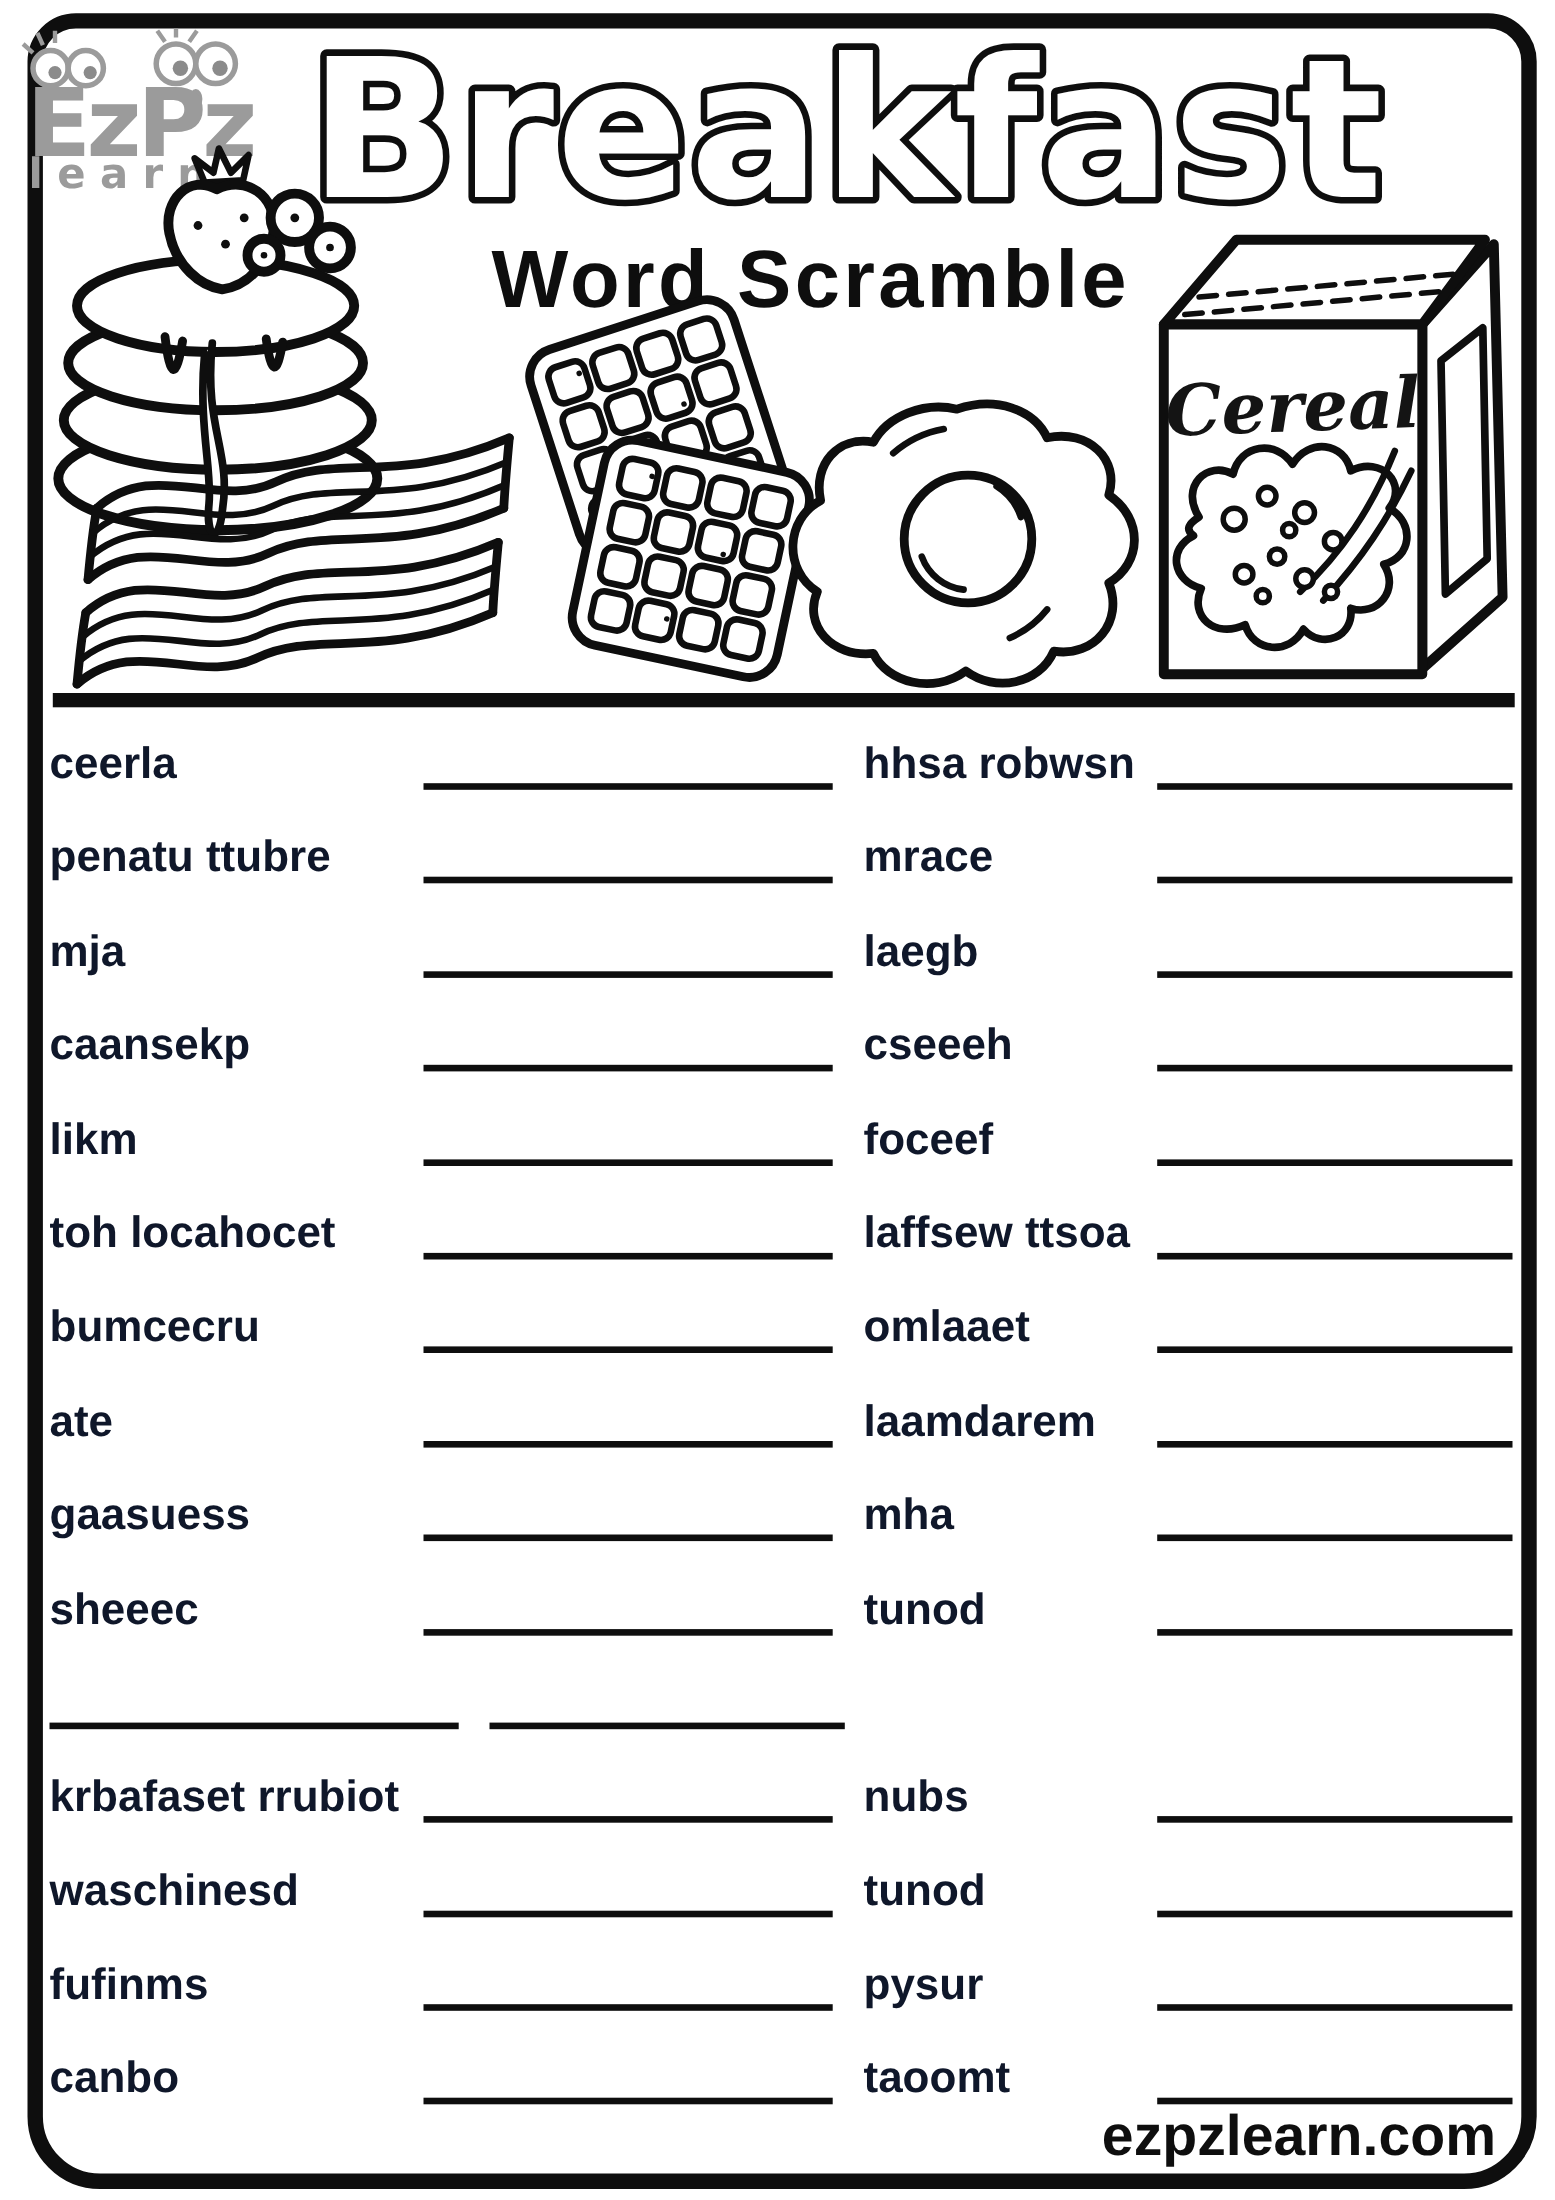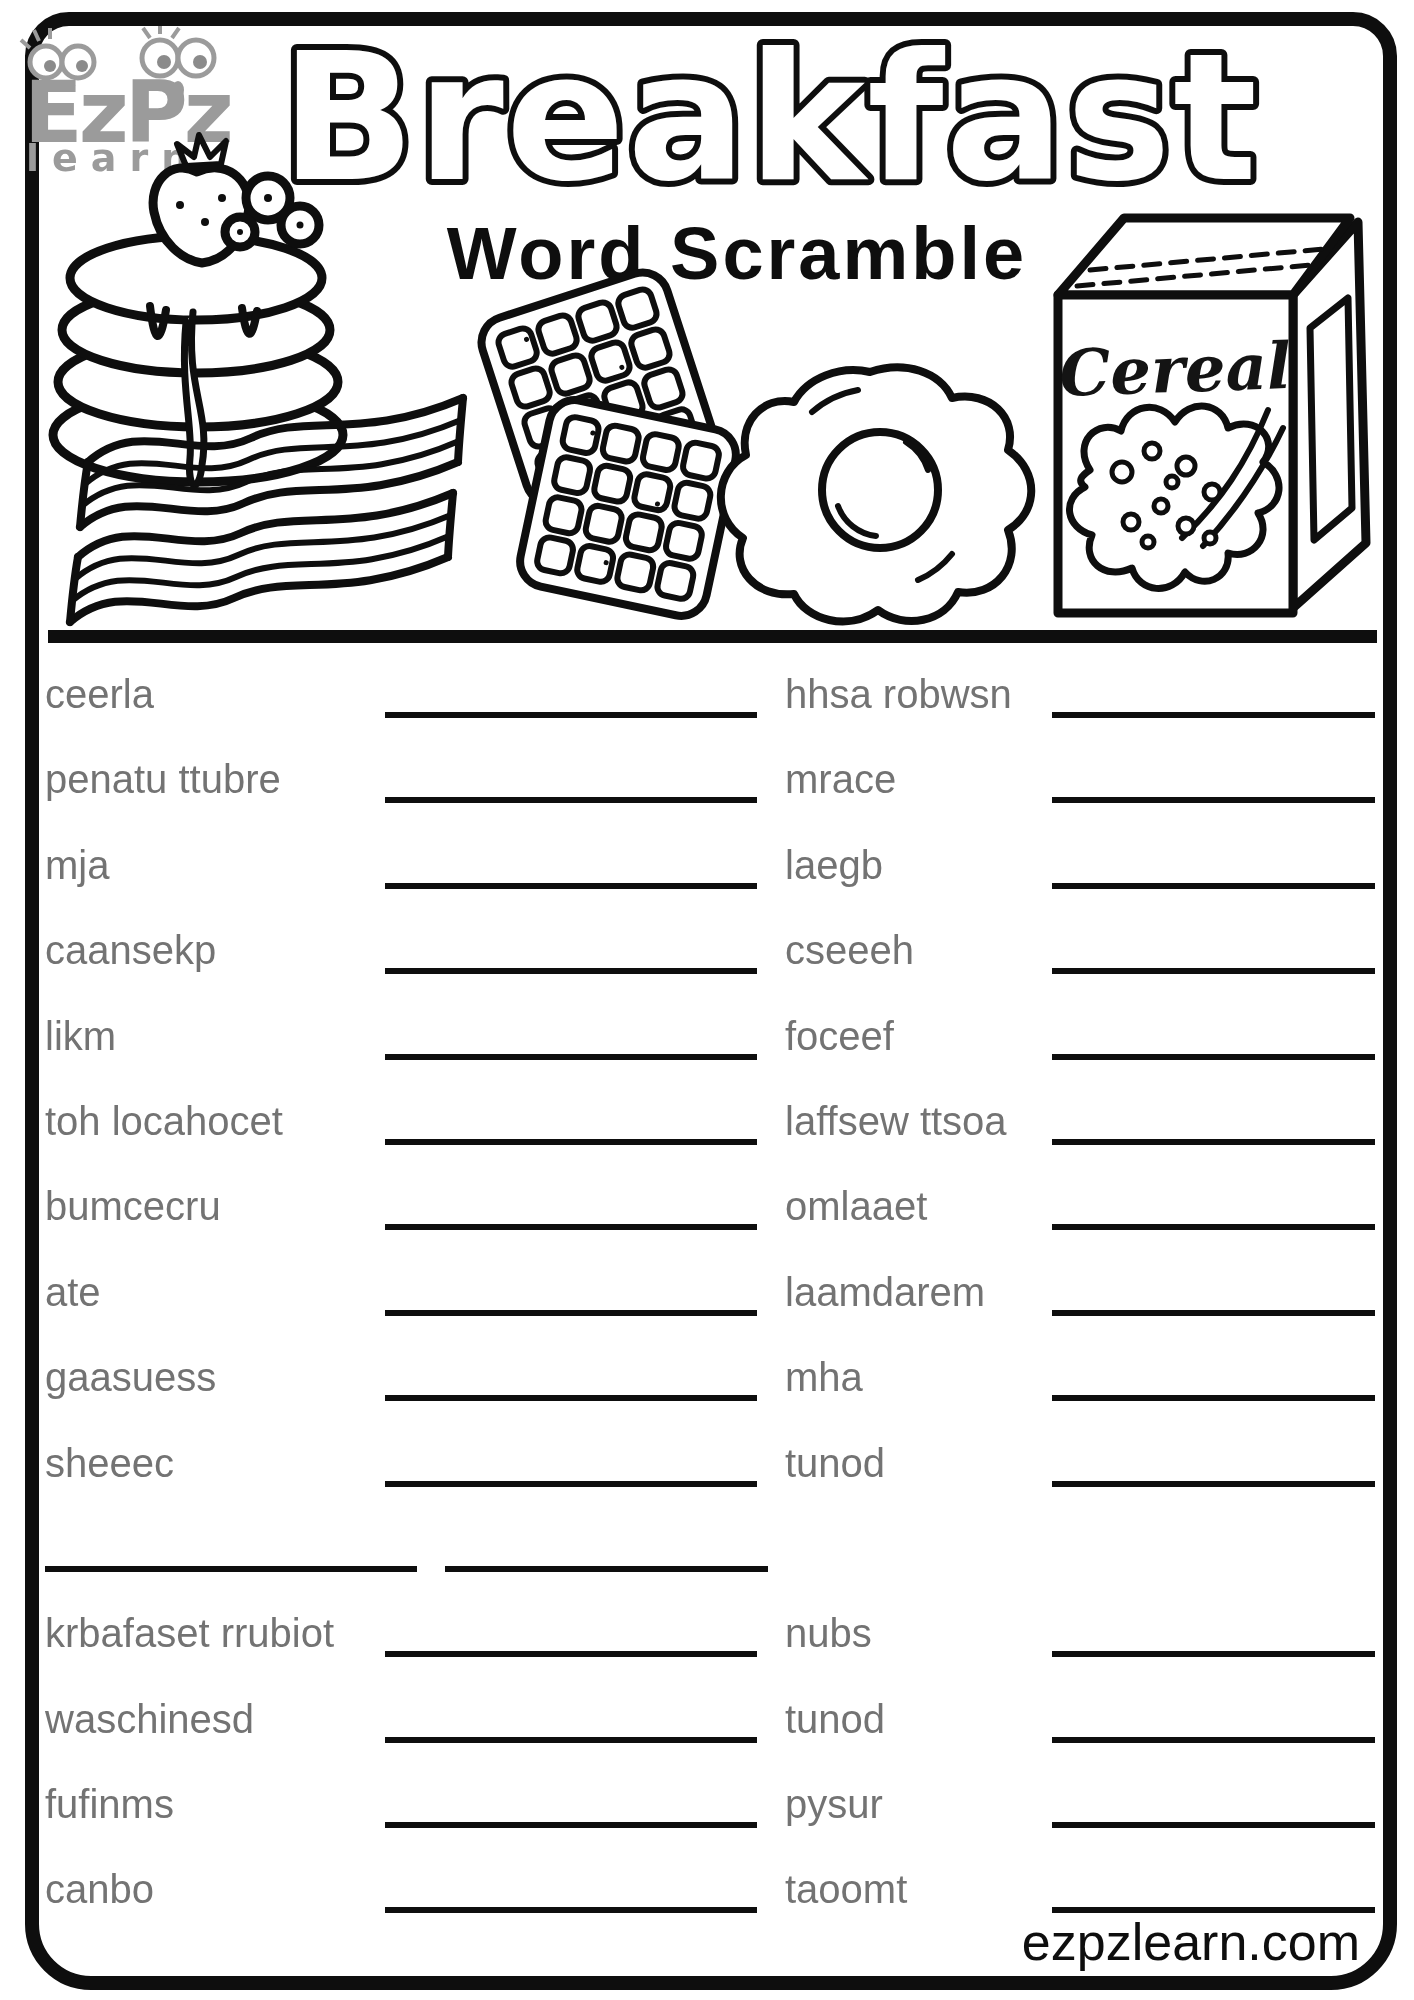--- a/index.html
+++ b/index.html
@@ -6,29 +6,29 @@
   .page{position:relative;width:1414px;height:2000px;background:#fff;overflow:hidden;
         font-family:"Liberation Sans",sans-serif;color:#0e0e0e}
   .frame{position:absolute;left:25px;top:12px;width:1372px;height:1978px;box-sizing:border-box;
          border:14px solid #0e0e0e;border-radius:44px 44px 66px 66px}
   .titleblock{position:absolute;left:0;top:6px;width:1414px;height:300px}
   .logo{position:absolute;left:10px;top:26px;width:282px;height:148px}
   .hero{position:absolute;left:0;top:110px;width:1414px;height:525px}
   .divider{position:absolute;left:48px;top:630px;width:1329px;height:13px;background:#0e0e0e}
   .rows{position:absolute;left:0;top:652px;width:1414px}
   .row{display:flex;height:85.4px;padding-left:45px;box-sizing:border-box}
-  .w{font-size:40px;font-weight:normal;line-height:85px;white-space:nowrap;color:#737373}
+  .w{font-size:40px;font-weight:bold;line-height:85px;white-space:nowrap;color:#0f172a}
   .l{width:340px}
   .r{width:267px}
   .sp{width:28px}
   .blank{height:60px;border-bottom:6px solid #0e0e0e}
   .bl{width:372px}
   .br{width:323px}
   .footer{position:absolute;right:54px;top:1912px;height:60px;line-height:60px;
-          font-size:52px;font-weight:normal;color:#0e0e0e}
+          font-size:52px;font-weight:bold;color:#0e0e0e}
 </style>
 </head>
 <body>
 
 <div class="page">
 
   <div class="frame"></div>
 
   <svg class="logo" viewBox="0 0 282 148">
     <g stroke="#9b9b9b" stroke-width="5" fill="#fff">

